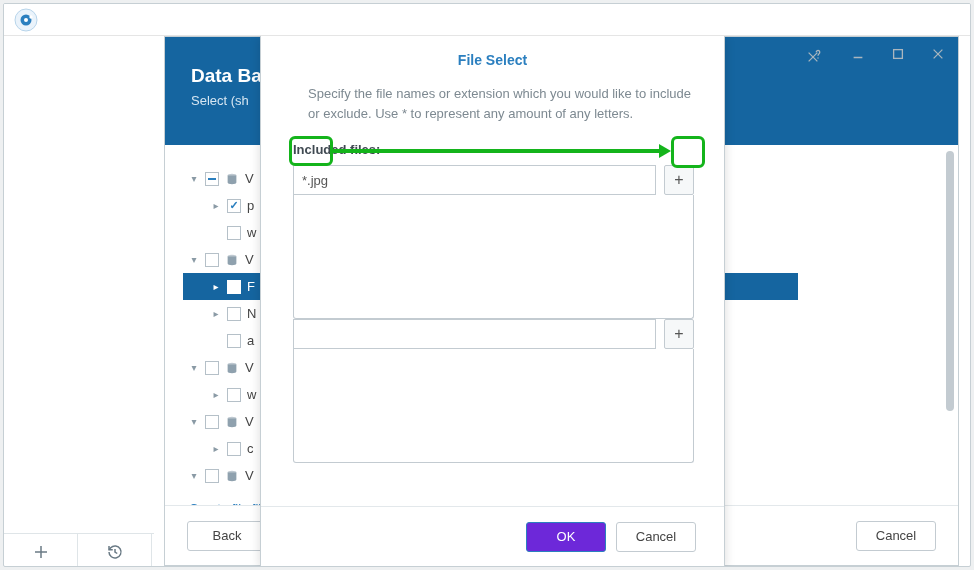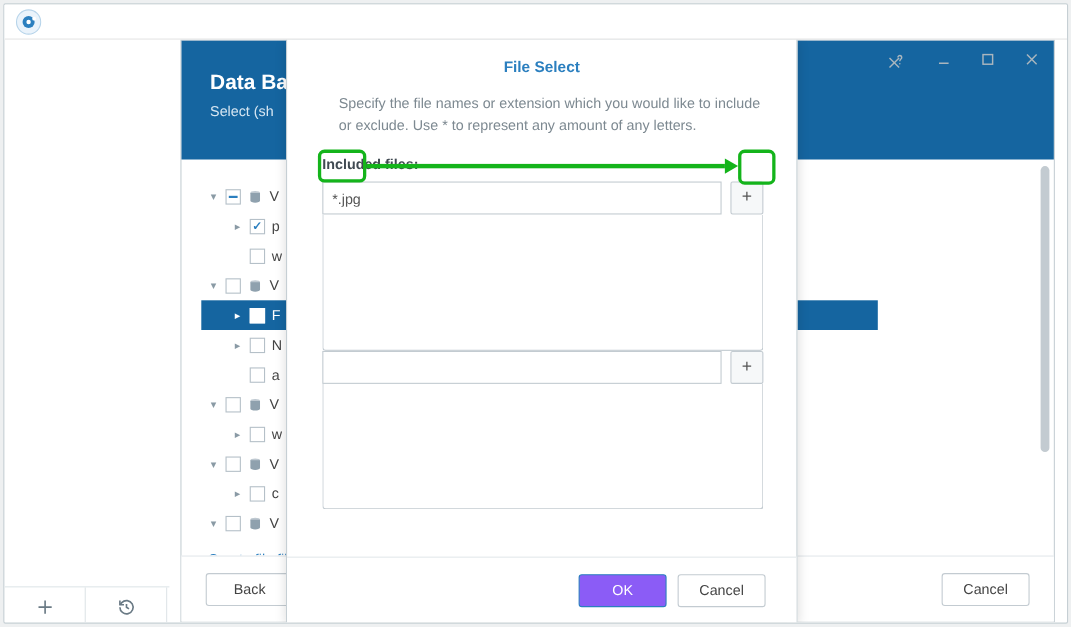--- a/index.html
+++ b/index.html
@@ -42,21 +42,21 @@
   .tree-row.sel .chk.dash::after { background:#fff; }
   .vol-ico      { width:14px; height:14px; }
   .vol-ico svg  { width:14px; height:14px; }
   .link         { color:#2b7fbf; text-decoration:underline; cursor:pointer; font-size:13px; margin-top:12px; display:inline-block; margin-left:6px; }
   .scroll-track { position:absolute; right:4px; top:6px; bottom:6px; width:8px; }
   .scroll-thumb { position:absolute; right:0; top:0; width:8px; height:260px; background:#c3cbd1; border-radius:4px; }
 
   .inner-footer { position:absolute; left:0; right:0; bottom:0; height:60px; border-top:1px solid #e3e8eb; display:flex; align-items:center; padding:0 22px; gap:10px; background:#fff;}
   .inner-footer .spacer{flex:1;}
   .btn          { height:30px; min-width:80px; padding:0 16px; border:1px solid #c3cbd1; background:#fff; color:#444; border-radius:3px; font-size:13px; cursor:pointer; }
-  .btn.primary  { background:#8b5cf6; border-color:#2b7fbf; color:#fff; } 
+  .btn.primary  { background:#6d28d9; border-color:#2b7fbf; color:#fff; } 
   .modal        { position:absolute; left:256px; top:0; width:465px; bottom:0; background:#fff; border-left:1px solid #c6cfd4; border-right:1px solid #c6cfd4; box-shadow:0 2px 10px rgba(0,0,0,0.15); display:flex; flex-direction:column; }
   .modal-title  { height:48px; display:flex; align-items:center; justify-content:center; font-size:14px; font-weight:bold; color:#2b7fbf; }
   .modal-body   { flex:1; padding:0 30px 0 32px; overflow:hidden; }
   .modal-desc   { color:#7d8991; font-size:13px; line-height:1.55;margin-left:15px; }
   .section-lbl  { font-weight:bold; font-size:13px; color:#404a52; margin:18px 0 8px; }
   .input-row    { display:flex; gap:8px; align-items:stretch; }
   .text-input   { flex:1; height:30px; border:1px solid #c3cbd1; padding:0 8px; font-size:13px; color:#555; outline:none; }
   .add-btn      { width:30px; height:30px; border:1px solid #c3cbd1; background:#f6f8f9; cursor:pointer; display:flex; align-items:center; justify-content:center; font-size:16px; color:#555; border-radius:2px;}
   .list-box     { height:124px; border:1px solid #c3cbd1; border-top:none; margin:0; border-radius:0 0 3px 3px; background:#fff; }
   .list-box.ex  { height:114px; }

